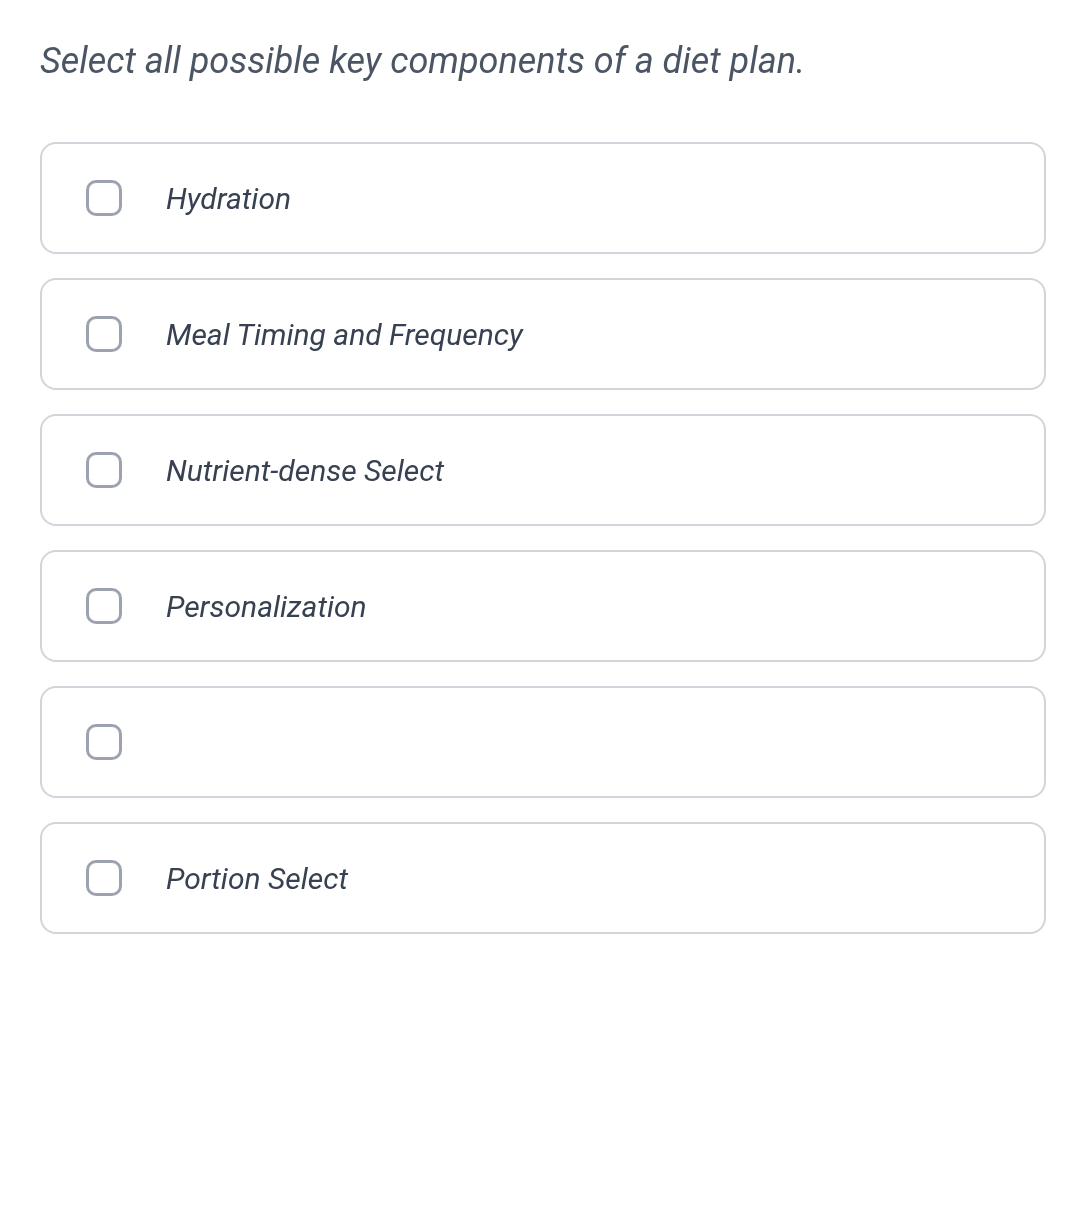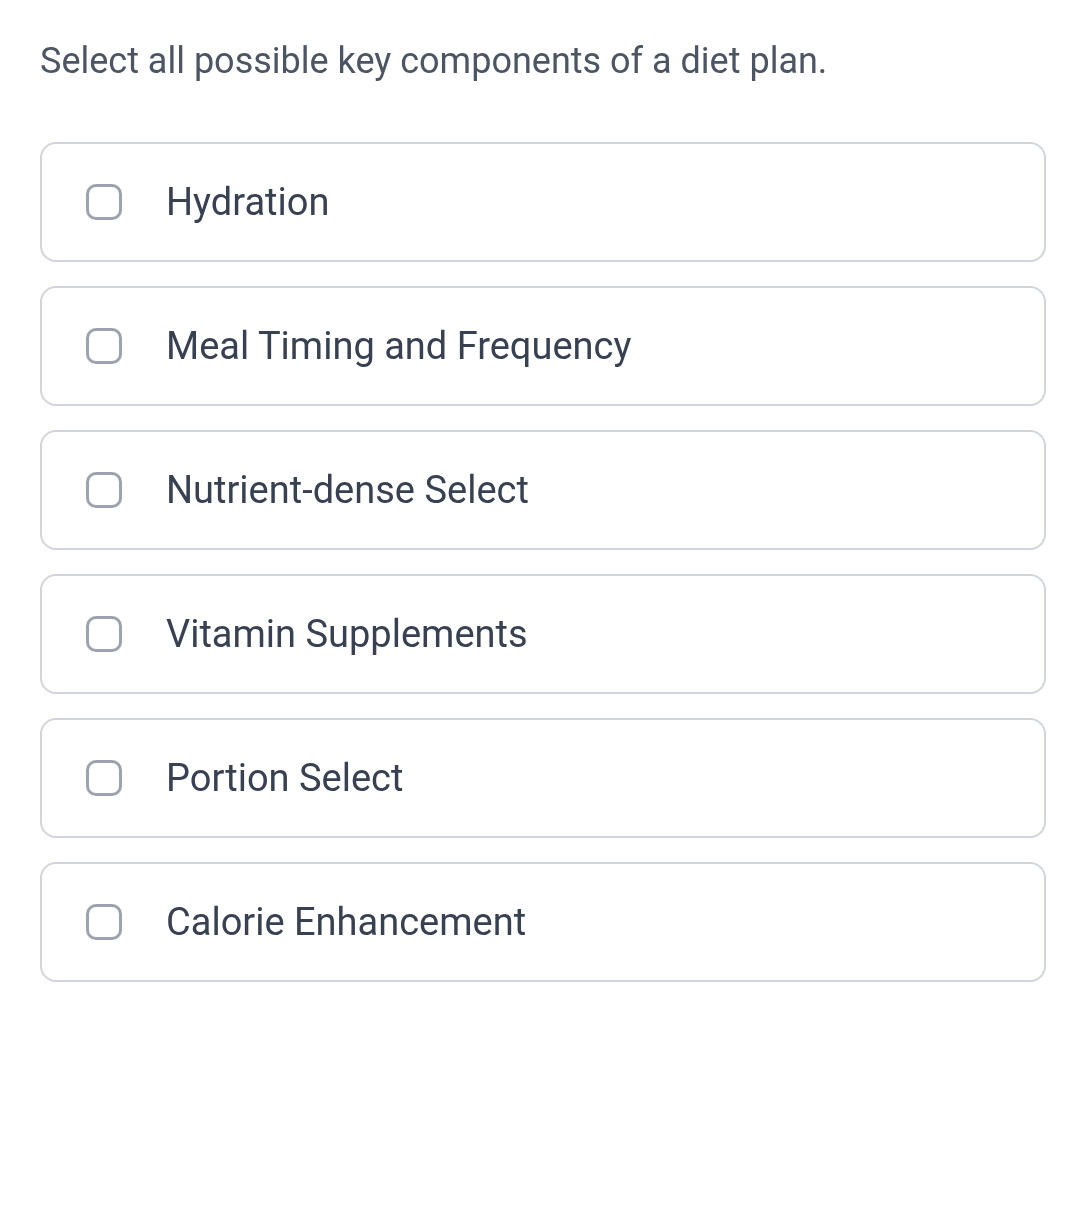--- a/index.html
+++ b/index.html
@@ -1,18 +1,19 @@
 <!DOCTYPE html>
 <html><head>
   <meta charset="utf-8">
   <style>
     * {
       box-sizing: border-box;
       margin: 0;
       padding: 0;
+      font-style: italic;
     }
     body {
       font-family: -apple-system, BlinkMacSystemFont, "Segoe UI", Roboto, Helvetica, Arial, sans-serif;
       background: #ffffff;
       padding: 40px;
       width: 1086px;
     }
     .question-prompt {
       font-size: 36px;
       color: #4b5563;
@@ -36,21 +37,21 @@
     .checkbox {
       width: 36px;
       height: 36px;
       border: 3px solid #9ca3af;
       border-radius: 10px;
       margin-right: 44px;
       flex-shrink: 0;
       background: #ffffff;
     }
     .option-label {
-      font-size: 38px;
+      font-size: 30px;
       color: #374151;
       font-weight: 400;
     }
   </style>
 </head>
 <body>
 
 <div class="question-prompt">Select all possible key components of a diet plan.</div>
 
 <div class="options-list">
@@ -63,29 +64,28 @@
   <div class="option-item">
     <div class="checkbox"></div>
     <div class="option-label">Meal Timing and Frequency</div>
   </div>
 
   <div class="option-item">
     <div class="checkbox"></div>
     <div class="option-label">Nutrient-dense Select</div>
   </div>
 
+  <div class="option-item">
+    <div class="checkbox"></div>
+    <div class="option-label">Personalization</div>
+  </div>
 
   <div class="option-item">
     <div class="checkbox"></div>
-    <div class="option-label">Vitamin Supplements</div>
   </div>
 
   <div class="option-item">
     <div class="checkbox"></div>
     <div class="option-label">Portion Select</div>
   </div>
 
-  <div class="option-item">
-    <div class="checkbox"></div>
-    <div class="option-label">Calorie Enhancement</div>
-  </div>
 
 </div>
 
 </body></html>

